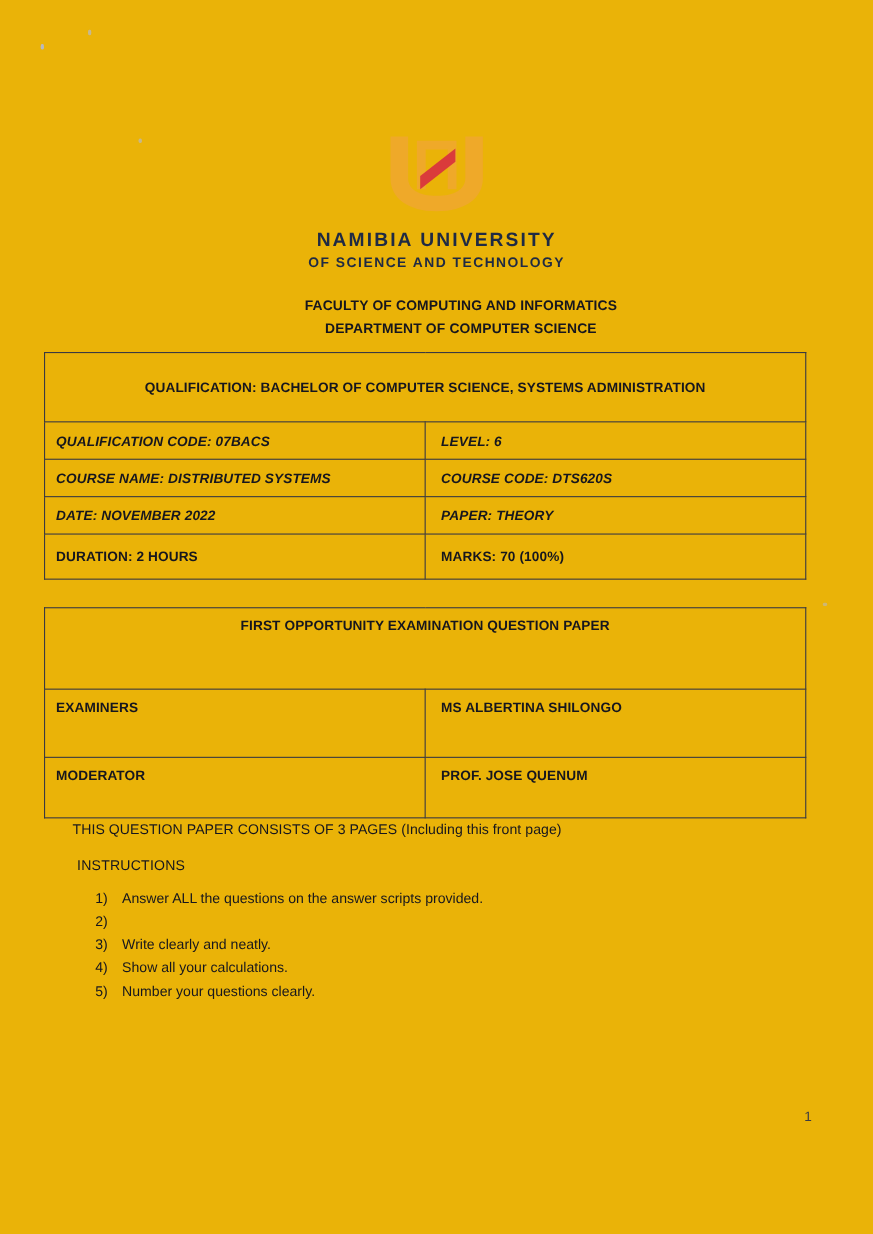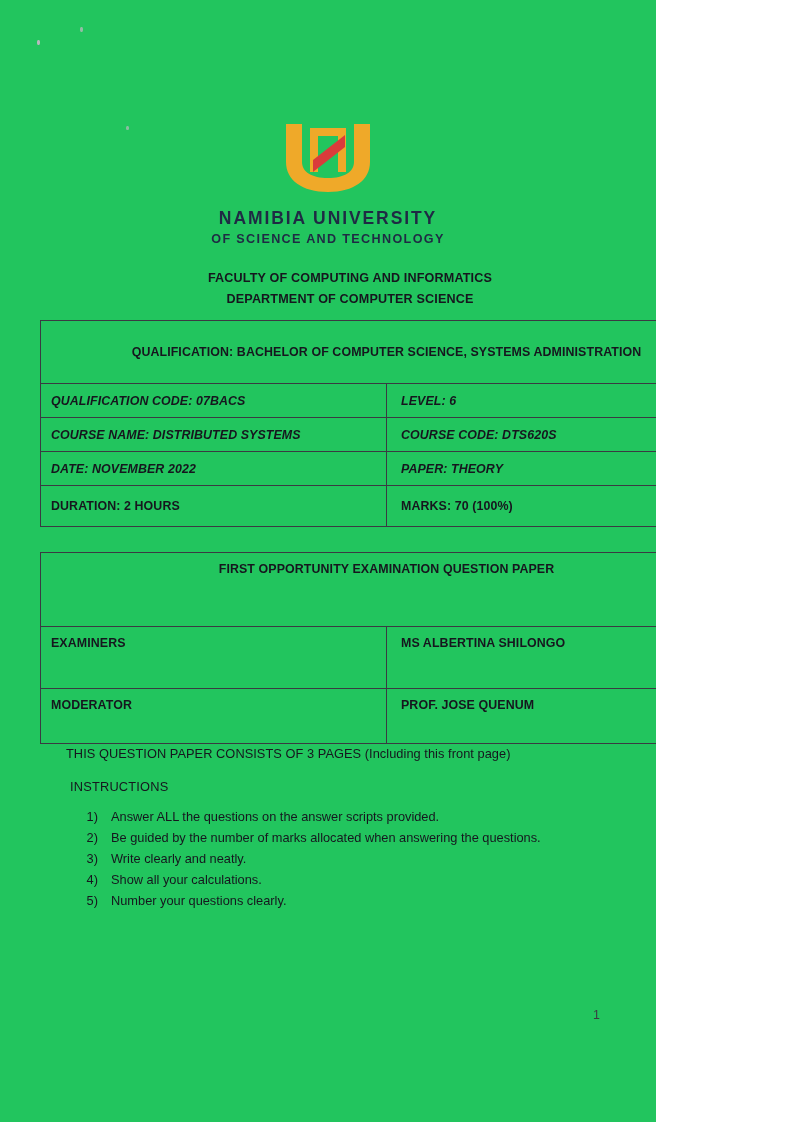--- a/index.html
+++ b/index.html
@@ -7,23 +7,23 @@
     margin: 0;
     padding: 0;
     background: #ffffff;
   }
   body {
     font-family: "Liberation Sans", sans-serif;
     color: #1a1a24;
   }
   .page {
     position: relative;
-    width: 656px;
+    width: 794px;
     height: 1122px;
-    background: #22c55e;
+    background: #eab308;
     overflow: hidden;
     box-sizing: border-box;
   }
   
   .speck {
     position: absolute;
     background: #b9b9bd;
     border-radius: 40%;
   }
   .speck.s1 { left: 37px;  top: 40px;  width: 3px; height: 5px; }
@@ -240,21 +240,20 @@
   <div class="consists">THIS QUESTION PAPER CONSISTS OF 3 PAGES (Including this front page)</div>
   <div class="instructions-title">INSTRUCTIONS</div>
 
   <ul class="instr-list">
     <li>
       <span class="num">1)</span>
       <span class="txt">Answer ALL the questions on the answer scripts provided.</span>
     </li>
     <li>
       <span class="num">2)</span>
-      <span class="txt">Be guided by the number of marks allocated when answering the questions.</span>
     </li>
     <li>
       <span class="num">3)</span>
       <span class="txt">Write clearly and neatly.</span>
     </li>
     <li>
       <span class="num">4)</span>
       <span class="txt">Show all your calculations.</span>
     </li>
     <li>

